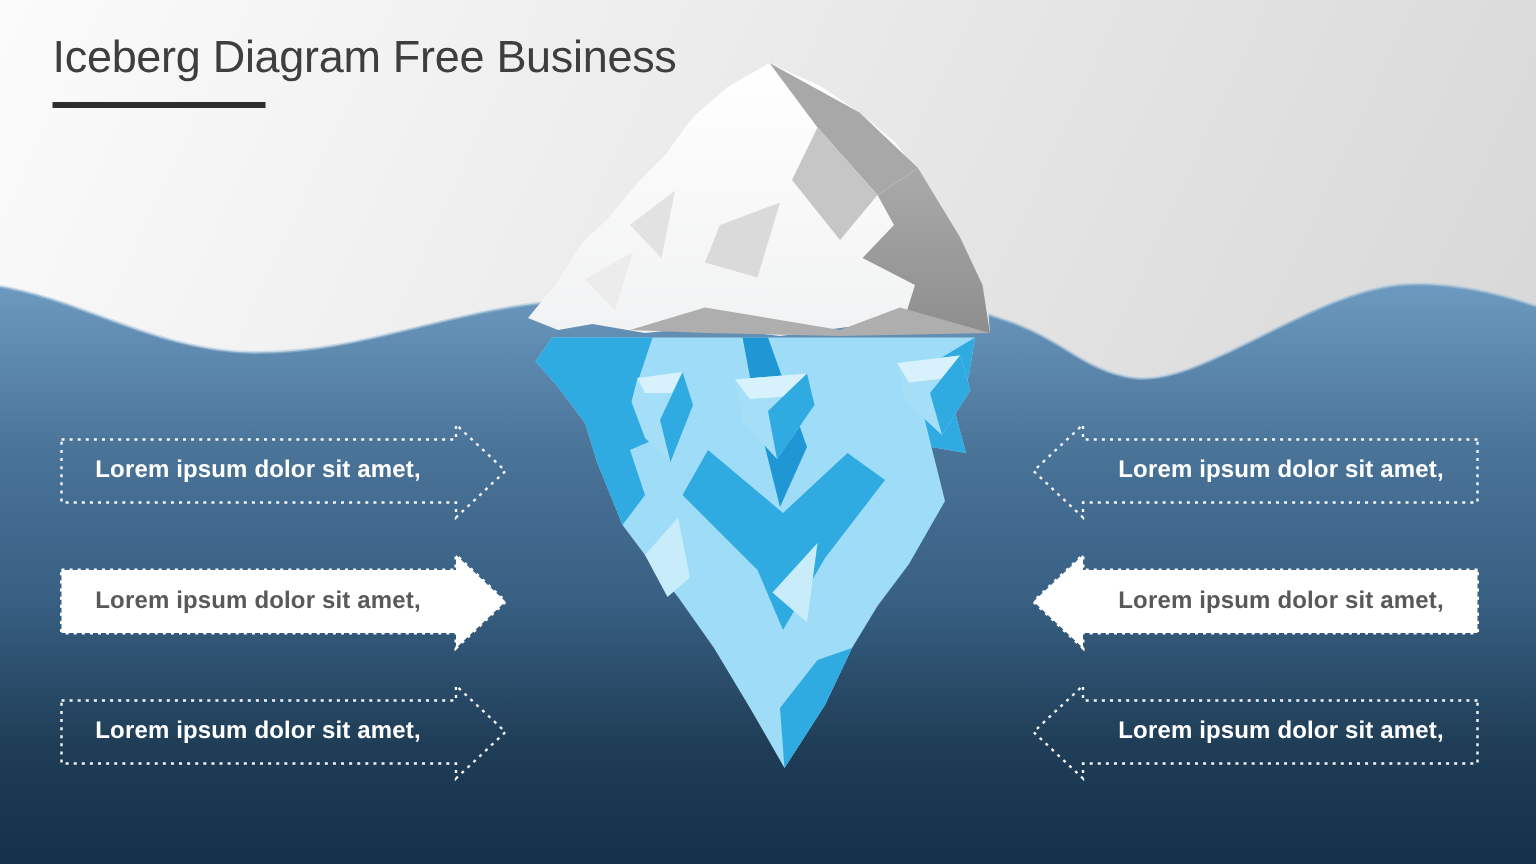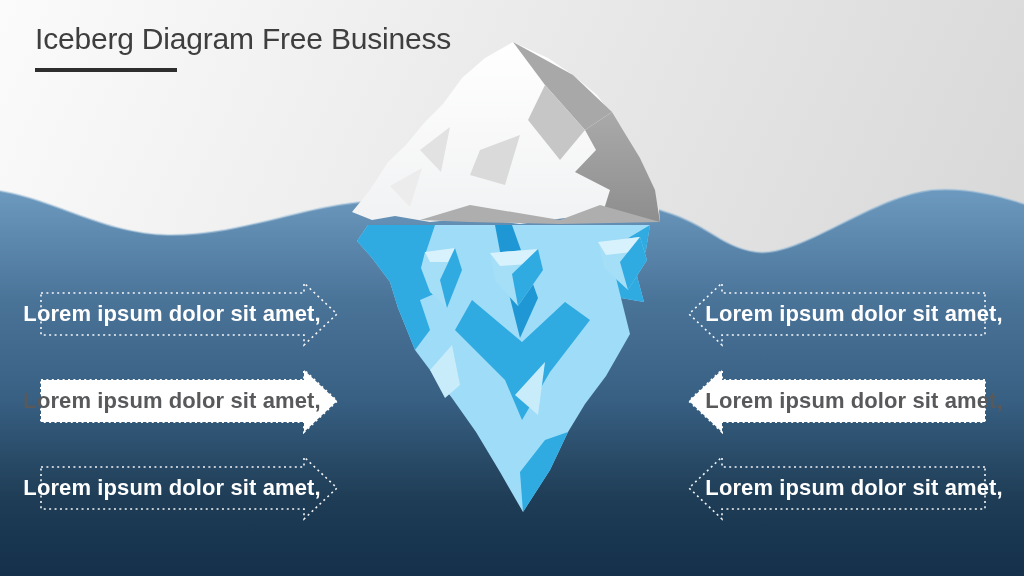--- a/index.html
+++ b/index.html
@@ -14,21 +14,21 @@
     margin:0;font-size:30px;line-height:1.16;font-weight:500;
     color:#3e3e3e;letter-spacing:-0.2px;text-align:center;
   }
   .title-underline{width:142px;height:4px;background:#2e2e2e;margin-top:11px;}
   .arrow{position:absolute;width:298px;height:64px;z-index:3;}
   .arrow svg{position:absolute;inset:0;width:100%;height:100%;overflow:visible;}
   .arrow .shape-dotted{fill:none;stroke:rgba(255,255,255,0.95);stroke-width:1.6;stroke-dasharray:2 3.4;}
   .arrow .shape-solid{fill:#ffffff;stroke:#ffffff;stroke-width:2;stroke-dasharray:2 3.4;}
   .arrow-label{
     position:absolute;top:0;bottom:0;display:flex;align-items:center;justify-content:center;
-    font-size:22px;font-weight:bold;letter-spacing:0.1px;white-space:nowrap;
+    font-size:16px;font-weight:bold;letter-spacing:0.1px;white-space:nowrap;
   }
   .arrow.left .arrow-label{left:0;right:34px;}
   .arrow.right .arrow-label{left:34px;right:0;}
   .arrow.dotted .arrow-label{color:#ffffff;}
   .arrow.solid .arrow-label{color:#58595b;}
   .r1{top:282px;} .r2{top:369px;} .r3{top:456px;}
   .arrows-left{left:40px;} .arrows-right{left:688px;}
 </style>
 </head>
 <body>

